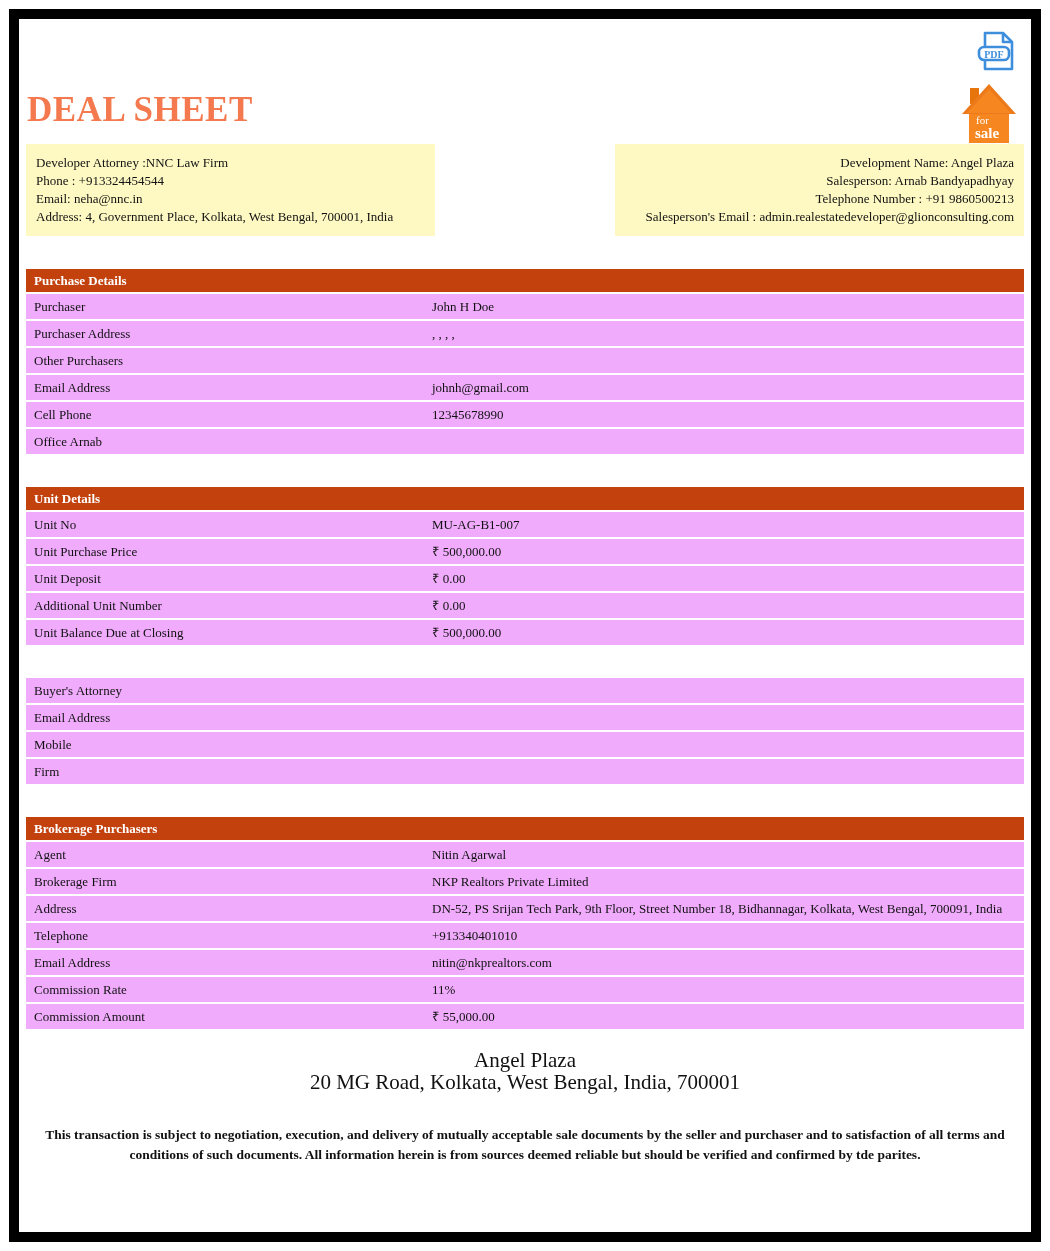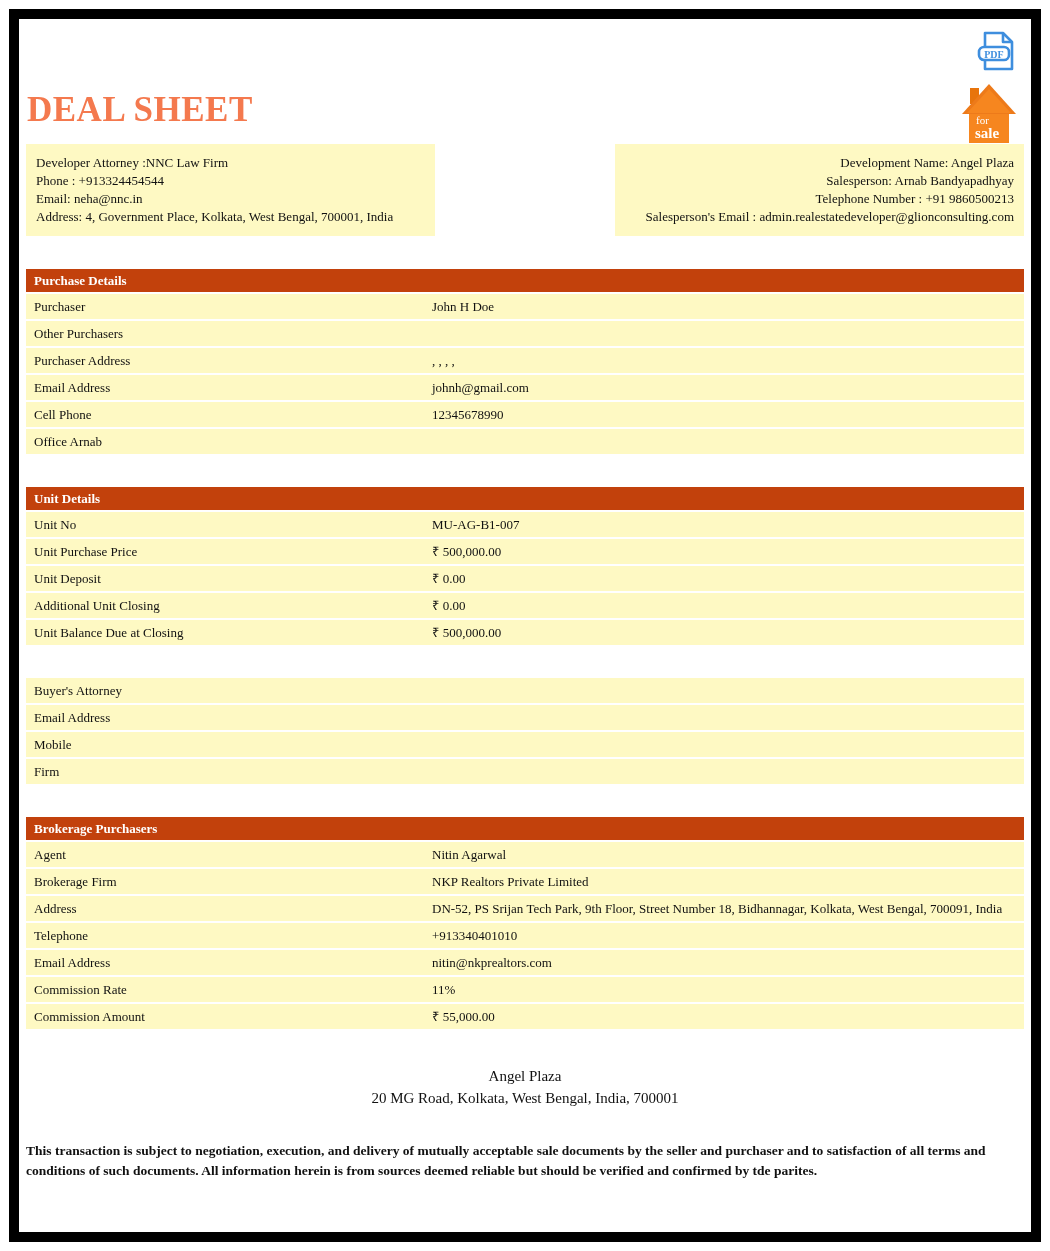--- a/index.html
+++ b/index.html
@@ -54,38 +54,38 @@
   .section { margin-top: 33px; }
   .section-bar {
     background: #c2410c;
     color: #fff;
     font-weight: bold;
     font-size: 13px; line-height: 15px;
     padding: 4px 8px;
   }
   .trow {
     display: flex;
-    background: #fef9c3;
+    background: #f0abfc;
     margin-top: 2px;
     padding: 5px 8px;
     font-size: 13px; line-height: 15px;
     min-height: 25px;
   }
   .tlabel { flex: 0 0 398px; }
   .tvalue { flex: 1; }
 
   .footer-block {
-    margin-top: 36px;
+    margin-top: 20px;
     text-align: center;
-    font-size: 15px; line-height: 22px;
+    font-size: 21px; line-height: 22px;
   }
   .disclaimer {
     margin-top: 32px;
     font-weight: bold;
-    font-size: 13.5px; line-height: 20px;
+    font-size: 13.5px; line-height: 20px; text-align: center;
   }
 </style>
 </head>
 <body>
 
 <div class="frame">
 
   <svg class="pdf-icon" viewBox="0 0 38 40">
     <path d="M8 2 h18 l9 9 v27 h-27 z" fill="#fff" stroke="#3E8EDE" stroke-width="2.6" stroke-linejoin="round"></path>
     <path d="M26 2 v9 h9" fill="none" stroke="#3E8EDE" stroke-width="2.6" stroke-linejoin="round"></path>
@@ -119,28 +119,28 @@
     </div>
   </div>
 
   <div class="section">
     <div class="section-bar">Purchase Details</div>
     <div class="trow">
       <span class="tlabel">Purchaser</span>
       <span class="tvalue">John H Doe</span>
     </div>
     <div class="trow">
-      <span class="tlabel">Other Purchasers</span>
-      <span class="tvalue"></span>
-    </div>
-    <div class="trow">
       <span class="tlabel">Purchaser Address</span>
       <span class="tvalue">, , , ,</span>
     </div>
     <div class="trow">
+      <span class="tlabel">Other Purchasers</span>
+      <span class="tvalue"></span>
+    </div>
+    <div class="trow">
       <span class="tlabel">Email Address</span>
       <span class="tvalue">johnh@gmail.com</span>
     </div>
     <div class="trow">
       <span class="tlabel">Cell Phone</span>
       <span class="tvalue">12345678990</span>
     </div>
     <div class="trow">
       <span class="tlabel">Office Arnab</span>
       <span class="tvalue"></span>
@@ -155,21 +155,21 @@
     </div>
     <div class="trow">
       <span class="tlabel">Unit Purchase Price</span>
       <span class="tvalue">₹ 500,000.00</span>
     </div>
     <div class="trow">
       <span class="tlabel">Unit Deposit</span>
       <span class="tvalue">₹ 0.00</span>
     </div>
     <div class="trow">
-      <span class="tlabel">Additional Unit Closing</span>
+      <span class="tlabel">Additional Unit Number</span>
       <span class="tvalue">₹ 0.00</span>
     </div>
     <div class="trow">
       <span class="tlabel">Unit Balance Due at Closing</span>
       <span class="tvalue">₹ 500,000.00</span>
     </div>
   </div>
 
   <div class="section">
     <div class="trow">

